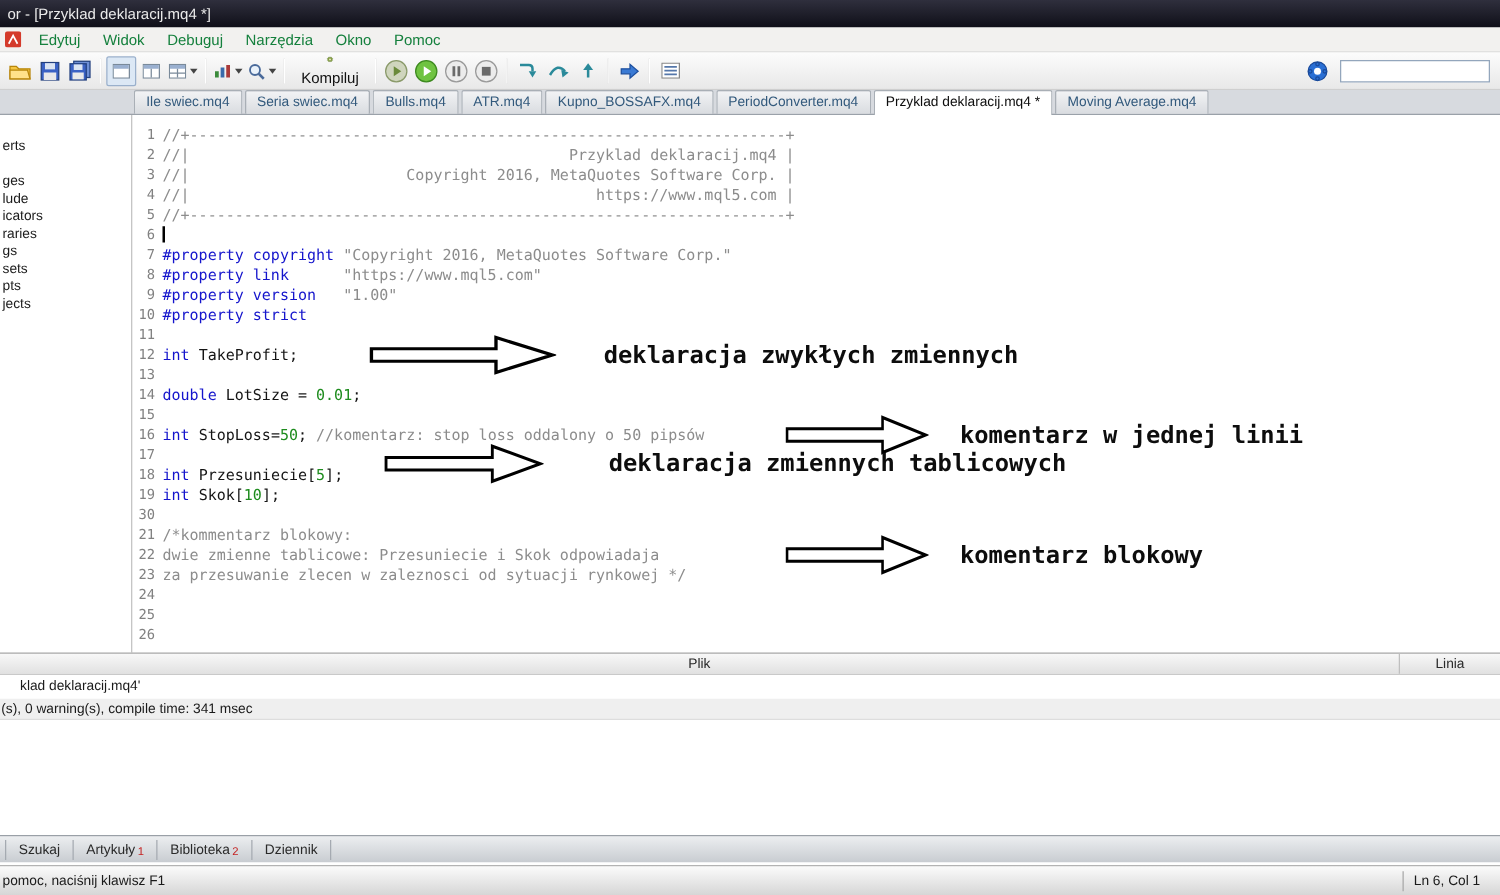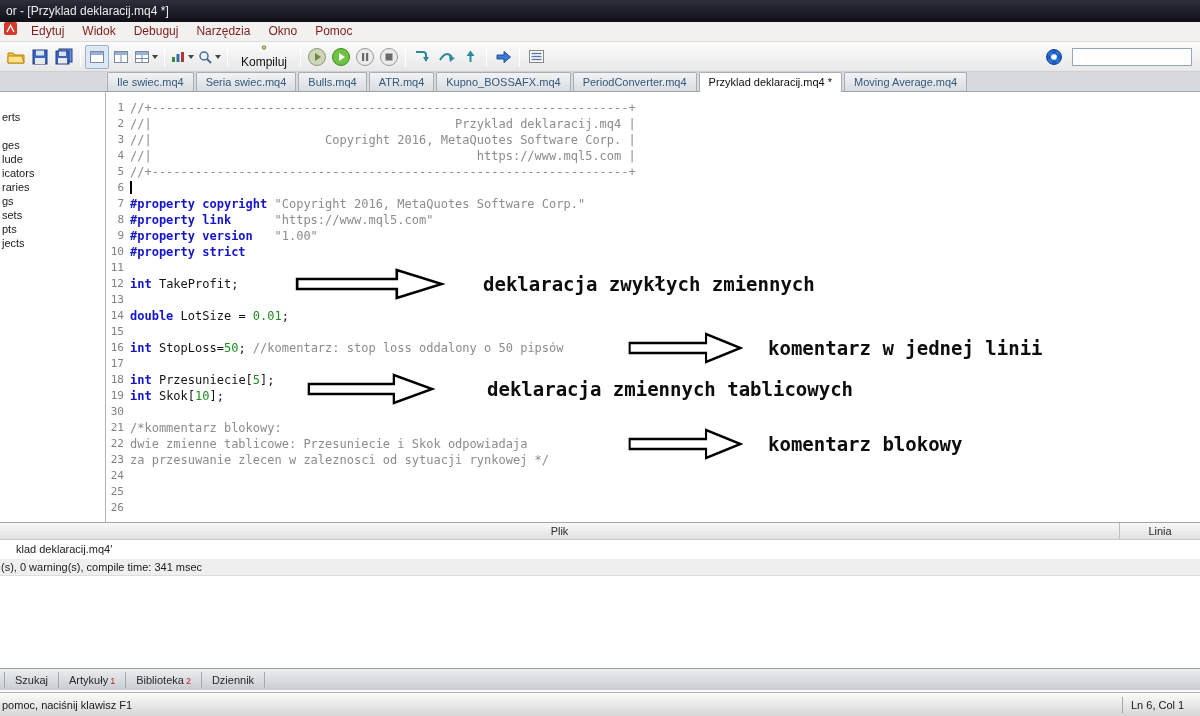--- a/index.html
+++ b/index.html
@@ -6,21 +6,21 @@
   html,body { width:1200px; height:716px; }
   body { font-family:"Liberation Sans", sans-serif; background:#fff; }
   .app { position:relative; width:1200px; height:716px; overflow:hidden; background:#fff; }
 
   
   .titlebar { height:22px; background:linear-gradient(#2f2f3d,#0f0f18); color:#eaeaea;
               font-size:12px; line-height:22px; padding-left:6px; }
 
   
   .menubar { height:20px; background:#f2f1ef; border-bottom:1px solid #dcdcdc;
-             display:flex; align-items:flex-start; font-size:12px; color:#7f1d1d; }
+             display:flex; align-items:center; font-size:12px; color:#15803d; }
   .app-icon { width:13px; height:13px; margin:0 5px 0 4px; flex:0 0 13px; }
   .menu-item { padding:2px 9px; cursor:default; white-space:nowrap; }
 
   
   .toolbar { height:30px; background:linear-gradient(#fcfcfc,#e8e8e8); border-bottom:1px solid #cfcfcf;
              display:flex; align-items:center; padding:0 4px; }
   .tbtn { height:24px; min-width:24px; display:flex; align-items:center; justify-content:center;
           border-radius:2px; padding:0 2px; }
   .tbtn.pressed { border:1px solid #9ab0cc; background:#dce8f5; }
   .tsep { width:1px; height:20px; background:#c2c2c2; border-right:1px solid #fff; margin:0 4px; }
@@ -44,32 +44,32 @@
   .sidebar { width:106px; flex:0 0 106px; border-right:1px solid #b3b3b3; background:#fff;
              padding-top:18px; font-size:11px; color:#1a1a1a; overflow:hidden; }
   .nav-item { height:14px; line-height:14px; padding-left:2px; white-space:nowrap; }
 
   .editor { flex:1; position:relative; background:#fff; overflow:hidden; padding-top:8px;
             font-family:"DejaVu Sans Mono","Liberation Mono",monospace; font-size:12px; }
   .code-line { display:flex; height:16px; line-height:16px; white-space:pre; }
   .ln { flex:0 0 24px; width:24px; text-align:right; padding-right:6px; color:#818181; font-size:11px; }
   .code { white-space:pre; }
   .tk-c { color:#8c8c8c; }
-  .tk-k { color:#1414cc; font-weight:bold; }
+  .tk-k { color:#1414cc; font-weight:normal; }
   .tk-s { color:#8c8c8c; }
   .tk-n2 { color:#1e8c1e; }
   .tk-p { color:#141414; }
   .caret { display:inline-block; width:2px; height:13px; background:#000; vertical-align:-2px; }
 
   
   .annotation { position:absolute; display:flex; align-items:center; z-index:4; }
   .anno-label { font-weight:bold; font-size:19px; color:#0d0d0d; white-space:nowrap; }
   .anno-1 { left:189px; top:175px; } .anno-1 .arrow { width:150px; } .anno-1 .anno-label { margin-left:38px; }
   .anno-2 { left:522px; top:239px; } .anno-2 .arrow { width:115px; } .anno-2 .anno-label { margin-left:25px; }
-  .anno-3 { left:201px; top:280px; } .anno-3 .arrow { width:128px; } .anno-3 .anno-label { margin-left:52px; }
+  .anno-3 { left:201px; top:262px; } .anno-3 .arrow { width:128px; } .anno-3 .anno-label { margin-left:52px; }
   .anno-4 { left:522px; top:335px; } .anno-4 .arrow { width:115px; } .anno-4 .anno-label { margin-left:25px; }
   .arrow { height:34px; display:block; }
 
   
   .errors-header { height:18px; background:linear-gradient(#f8f8f8,#e1e1e1); border-top:1px solid #a6a6a6;
                    border-bottom:1px solid #c9c9c9; position:relative; font-size:11px; color:#2a2a2a; }
   .col-file { position:absolute; left:0; top:0; width:1120px; text-align:center; line-height:16px;
               border-right:1px solid #bfbfbf; }
   .col-line { position:absolute; left:1120px; top:0; width:80px; text-align:center; line-height:16px; }
   .file-row { height:19px; line-height:19px; font-size:11px; color:#1a1a1a; padding-left:16px; background:#fff; }

